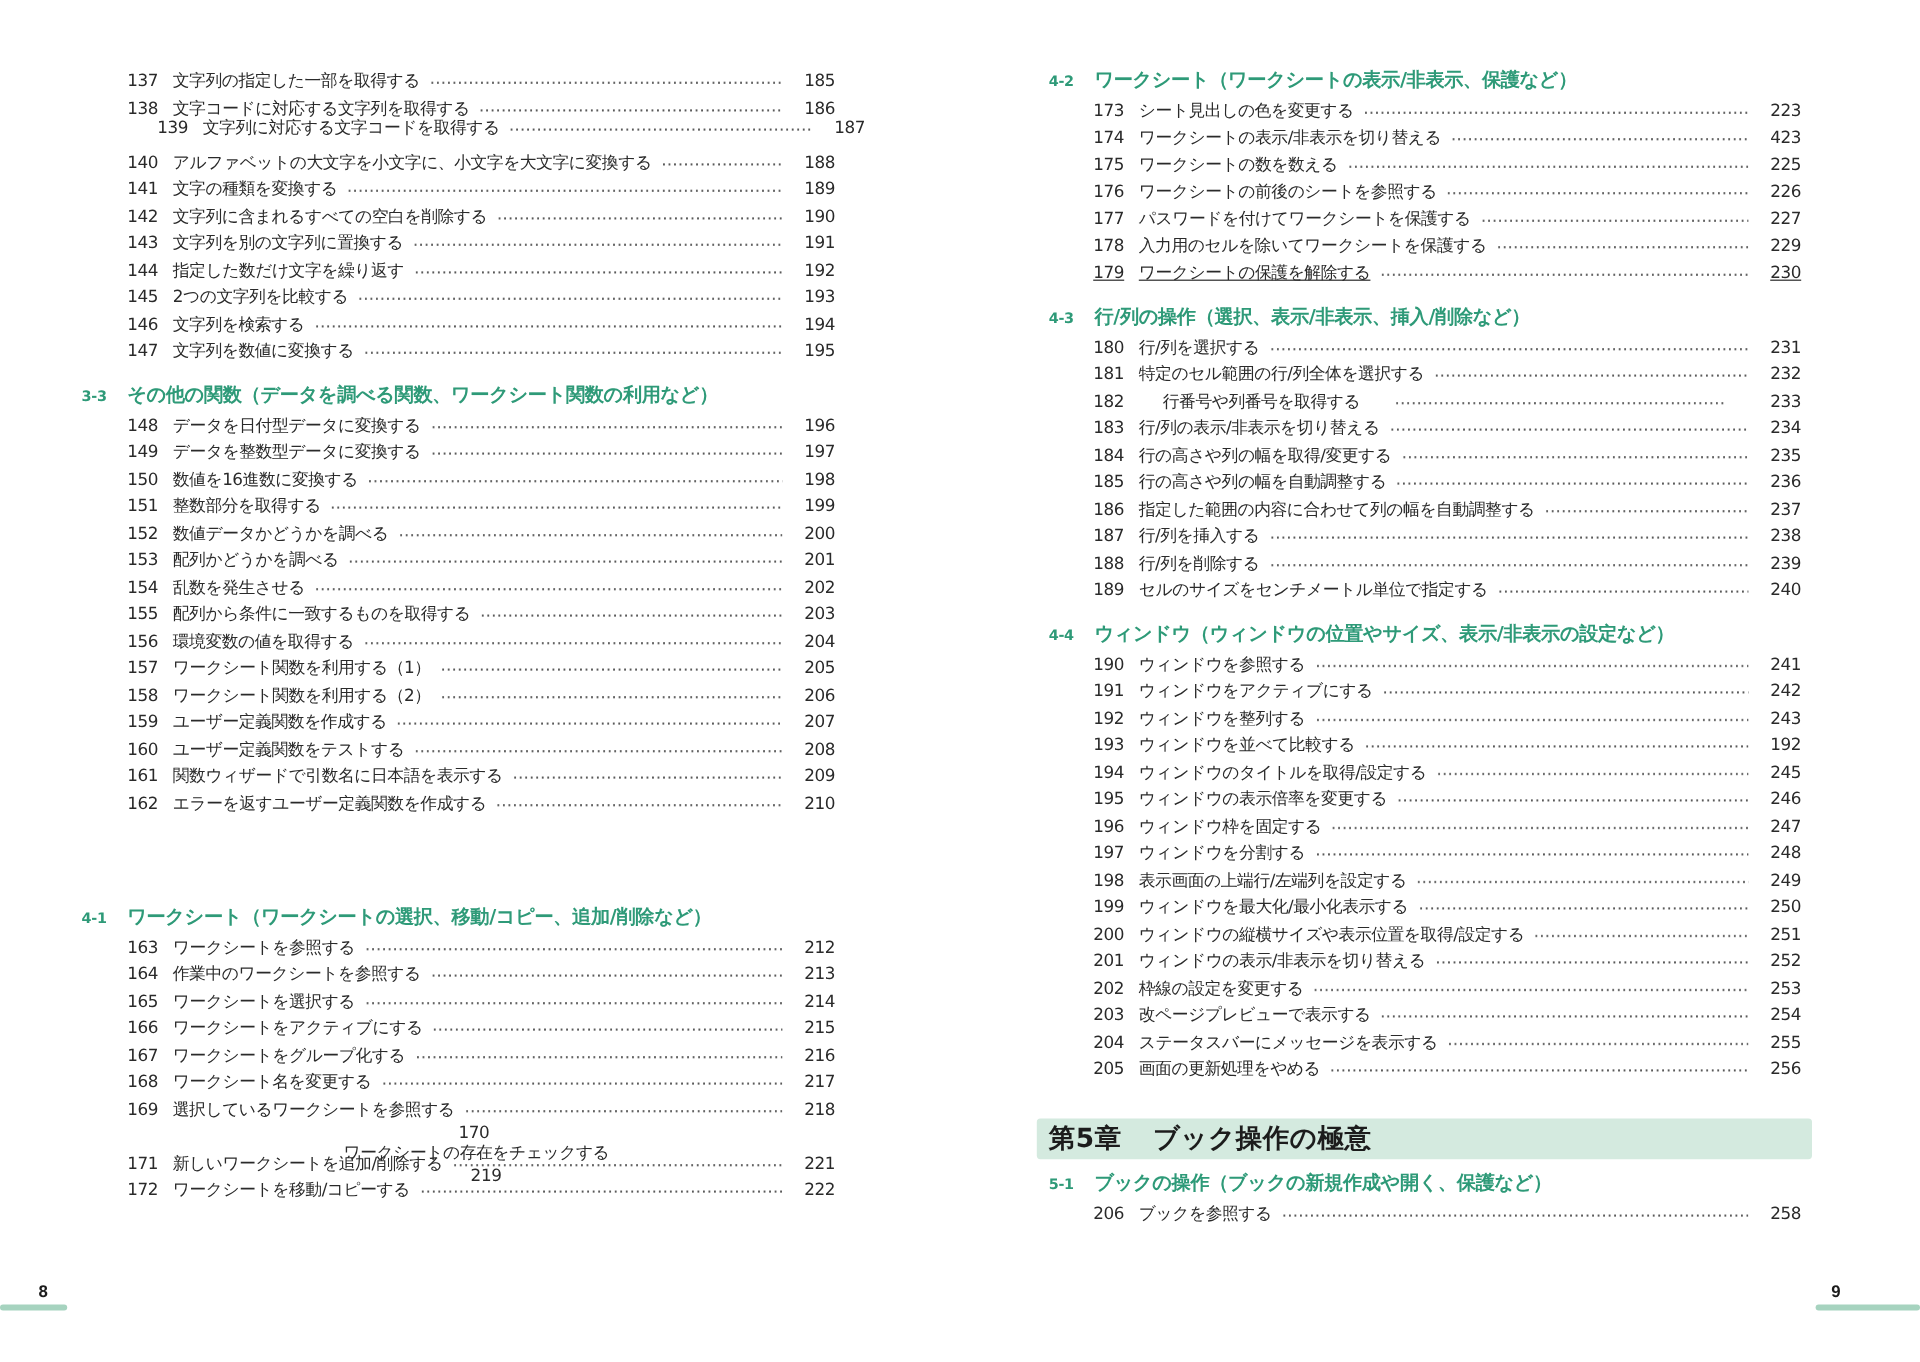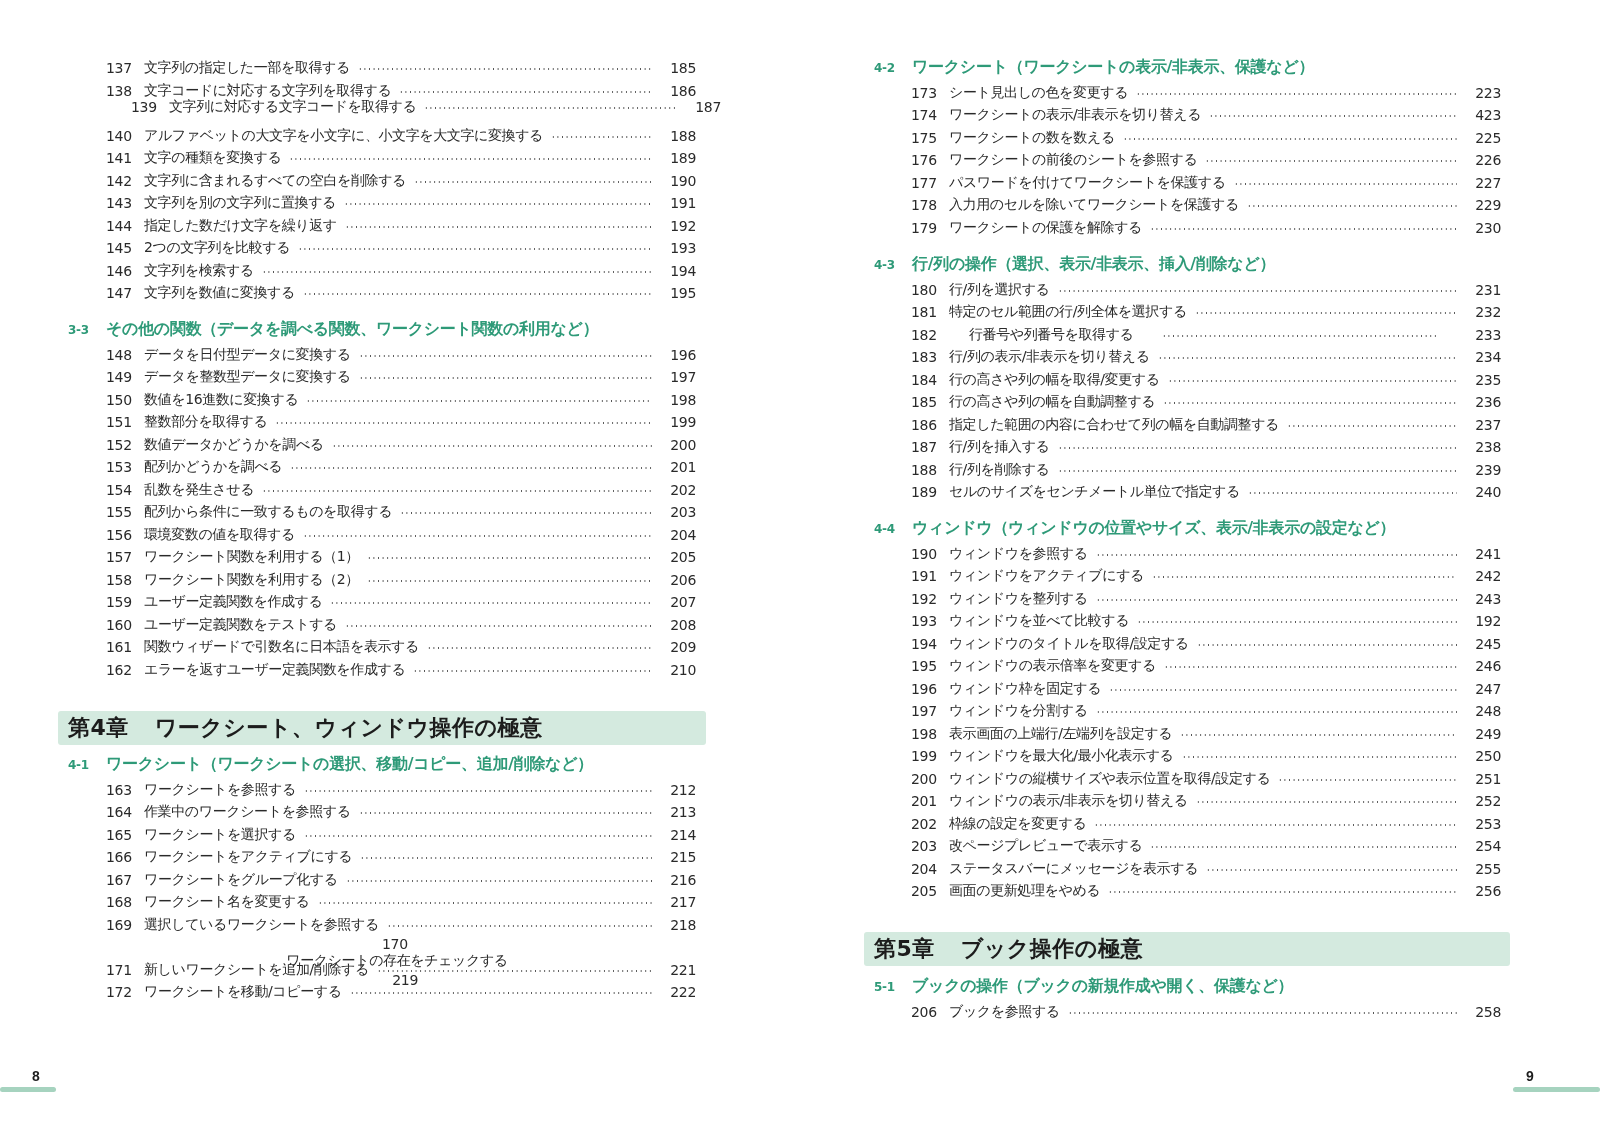--- a/index.html
+++ b/index.html
@@ -256,24 +256,20 @@
         <span class="dots"></span>
         <span class="pg">221</span>
       </div>
       <div class="entry" style="left: 106px; top: 981px; width: 590px;">
         <span class="num">172</span>
         <span class="title">ワークシートを移動/コピーする</span>
         <span class="dots"></span>
         <span class="pg">222</span>
       </div>
     </div>
-  <div class="chapter" style="left:58px; top:711px; width:648px;">
-    <span class="ch-num">第4章</span>
-    <span>ワークシート、ウィンドウ操作の極意</span>
-  </div>
   <div class="folio" style="left:32px; top:1068px;">8</div>
   <div class="folio-bar" style="left:0; top:1087px; width:56px;"></div>
 </div>
 
 <div class="page right">
   <div id="R-content">
       <div class="section-head" style="left: 74px; top: 57px;"><span class="sec-num">4-2</span><span>ワークシート（ワークシートの表示/非表示、保護など）</span></div>
       <div class="entry" style="left: 111px; top: 81.5px; width: 590px;">
         <span class="num">173</span>
         <span class="title">シート見出しの色を変更する</span>
@@ -303,21 +299,21 @@
         <span class="title">パスワードを付けてワークシートを保護する</span>
         <span class="dots"></span>
         <span class="pg">227</span>
       </div>
       <div class="entry" style="left: 111px; top: 194px; width: 590px;">
         <span class="num">178</span>
         <span class="title">入力用のセルを除いてワークシートを保護する</span>
         <span class="dots"></span>
         <span class="pg">229</span>
       </div>
-      <div class="entry" style="left: 111px; top: 216.5px; width: 590px;">
+      <div class="entry" style="left: 111px; top: 216.5px; width: 590px; text-decoration: underline;">
         <span class="num">179</span>
         <span class="title">ワークシートの保護を解除する</span>
         <span class="dots"></span>
         <span class="pg">230</span>
       </div>
       <div class="section-head" style="left: 74px; top: 254px;"><span class="sec-num">4-3</span><span>行/列の操作（選択、表示/非表示、挿入/削除など）</span></div>
       <div class="entry" style="left: 111px; top: 278.5px; width: 590px;">
         <span class="num">180</span>
         <span class="title">行/列を選択する</span>
         <span class="dots"></span>

